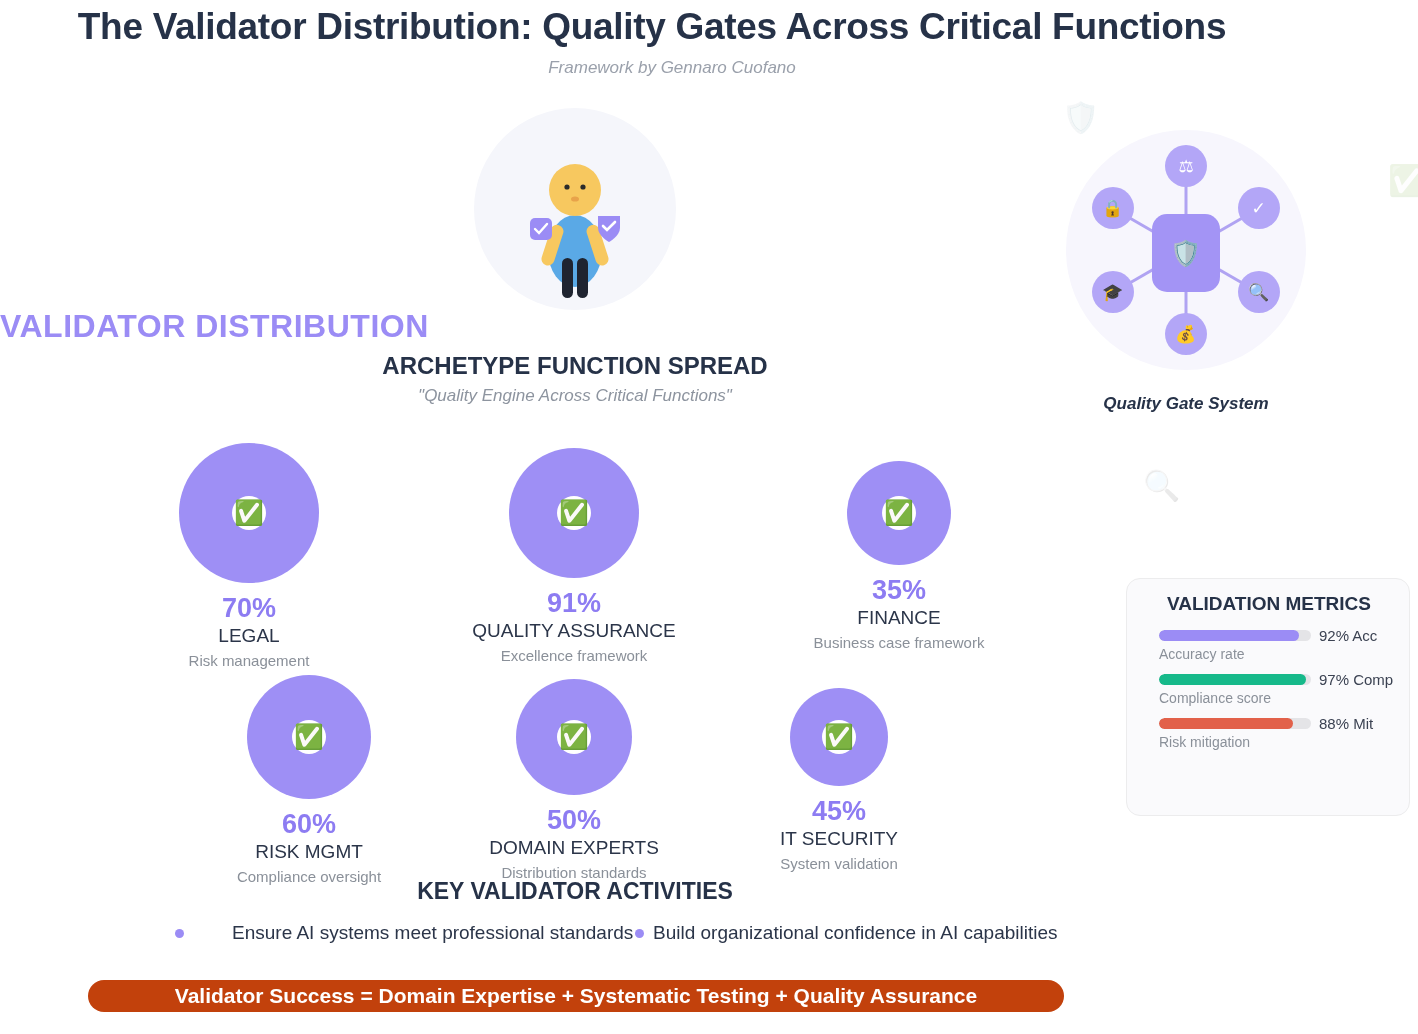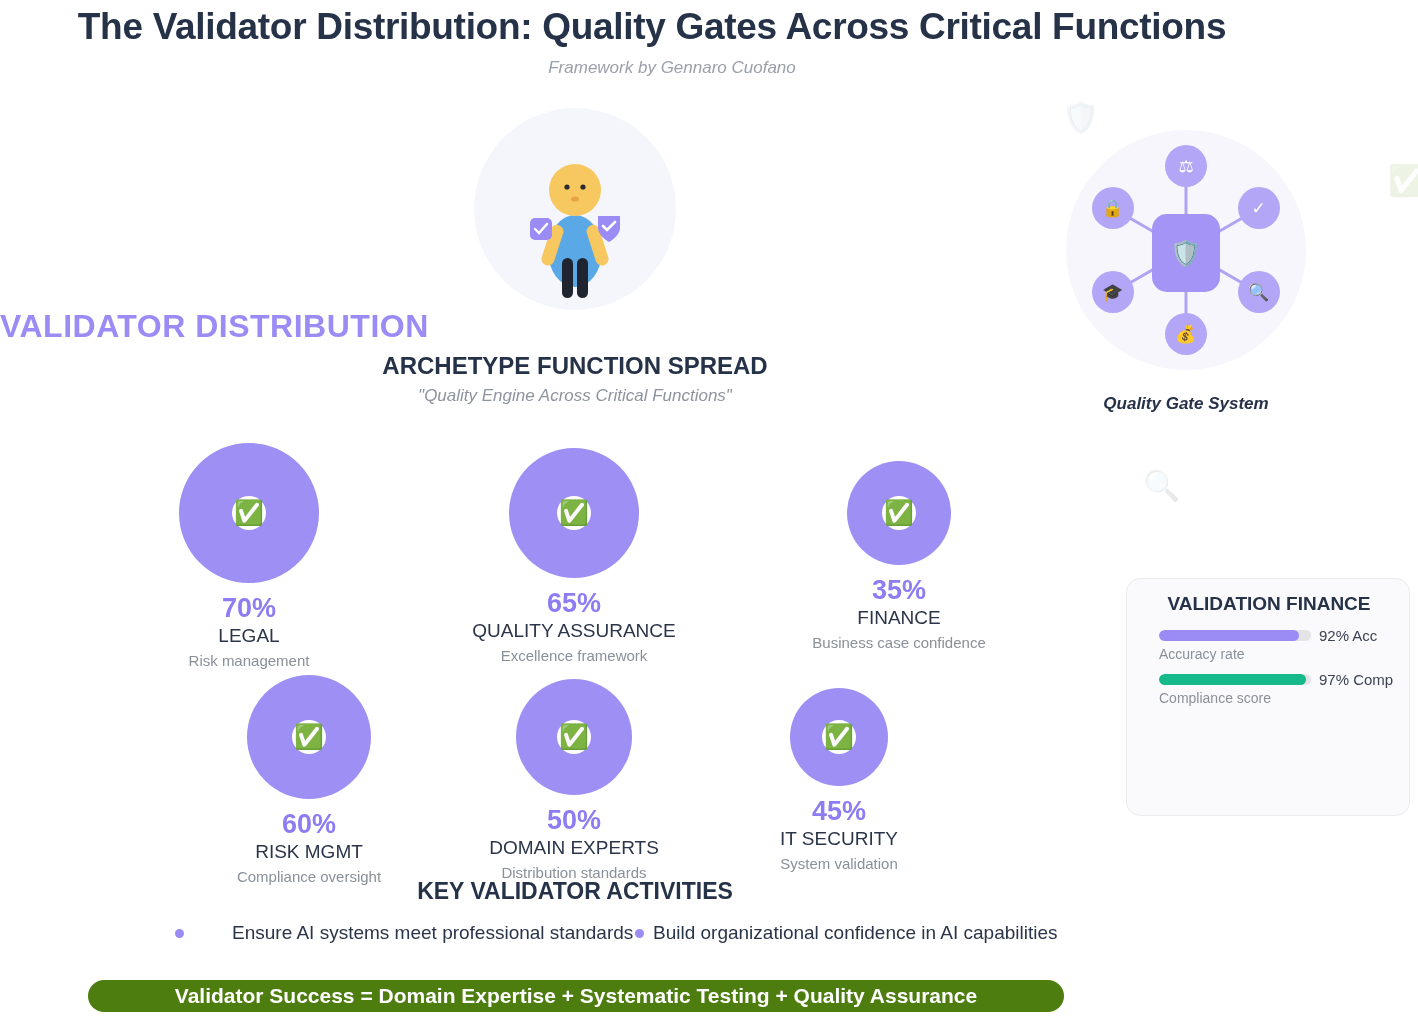--- a/index.html
+++ b/index.html
@@ -106,21 +106,21 @@
     position: absolute; left: 0; top: 878px; width: 1150px;
     text-align: center; font-size: 23px; font-weight: bold; color: #263248;
   }
   .activities-row { position: absolute; left: 175px; top: 922px; width: 930px; display: flex; gap: 0px; }
   .activity { display: flex; align-items: center; gap: 9px; font-size: 19px; color: #2b3549; }
   .dot { width: 9px; height: 9px; border-radius: 50%; background: #9b8cf5; flex: 0 0 auto; }
 
   
   .banner {
     position: absolute; left: 88px; top: 980px; width: 976px; height: 32px;
-    background: #4d7c0f; border-radius: 20px;
+    background: #c2410c; border-radius: 20px;
     display: flex; align-items: center; justify-content: center;
     color: #ffffff; font-size: 21px; font-weight: bold;
   }
 </style>
 </head>
 <body>
 
 <div id="stage">
 
   <div class="page-title">The Validator Distribution: Quality Gates Across Critical Functions</div>
@@ -183,31 +183,31 @@
           <div class="bubble-badge">✅</div>
         </div>
         <div class="bubble-pct" style="left: 99px; top: 593px; width: 300px;">70%</div>
         <div class="bubble-label" style="left: 79px; top: 625px; width: 340px;">LEGAL</div>
         <div class="bubble-desc" style="left: 79px; top: 652px; width: 340px;">Risk management</div>
       </div>
       <div class="bubble-item">
         <div class="bubble" style="left: 509px; top: 448px; width: 130px; height: 130px;">
           <div class="bubble-badge">✅</div>
         </div>
-        <div class="bubble-pct" style="left: 424px; top: 588px; width: 300px;">65%</div>
+        <div class="bubble-pct" style="left: 424px; top: 588px; width: 300px;">91%</div>
         <div class="bubble-label" style="left: 404px; top: 620px; width: 340px;">QUALITY ASSURANCE</div>
         <div class="bubble-desc" style="left: 404px; top: 647px; width: 340px;">Excellence framework</div>
       </div>
       <div class="bubble-item">
         <div class="bubble" style="left: 847px; top: 461px; width: 104px; height: 104px;">
           <div class="bubble-badge">✅</div>
         </div>
         <div class="bubble-pct" style="left: 749px; top: 575px; width: 300px;">35%</div>
         <div class="bubble-label" style="left: 729px; top: 607px; width: 340px;">FINANCE</div>
-        <div class="bubble-desc" style="left: 729px; top: 634px; width: 340px;">Business case confidence</div>
+        <div class="bubble-desc" style="left: 729px; top: 634px; width: 340px;">Business case framework</div>
       </div>
       <div class="bubble-item">
         <div class="bubble" style="left: 247px; top: 675px; width: 124px; height: 124px;">
           <div class="bubble-badge">✅</div>
         </div>
         <div class="bubble-pct" style="left: 159px; top: 809px; width: 300px;">60%</div>
         <div class="bubble-label" style="left: 139px; top: 841px; width: 340px;">RISK MGMT</div>
         <div class="bubble-desc" style="left: 139px; top: 868px; width: 340px;">Compliance oversight</div>
       </div>
       <div class="bubble-item">
@@ -222,40 +222,49 @@
         <div class="bubble" style="left: 790px; top: 688px; width: 98px; height: 98px;">
           <div class="bubble-badge">✅</div>
         </div>
         <div class="bubble-pct" style="left: 689px; top: 796px; width: 300px;">45%</div>
         <div class="bubble-label" style="left: 669px; top: 828px; width: 340px;">IT SECURITY</div>
         <div class="bubble-desc" style="left: 669px; top: 855px; width: 340px;">System validation</div>
       </div>
     </div>
 
   <div class="metrics-card">
-    <div class="metrics-title">VALIDATION FINANCE</div>
+    <div class="metrics-title">VALIDATION METRICS</div>
     <div id="metric-rows">
         <div class="metric-row">
           <div class="metric-top">
             <div class="metric-track">
               <div class="metric-fill" style="width: 92%; background: rgb(155, 140, 245);"></div>
             </div>
             <div class="metric-value">92% Acc</div>
           </div>
           <div class="metric-name">Accuracy rate</div>
         </div>
         <div class="metric-row">
           <div class="metric-top">
             <div class="metric-track">
               <div class="metric-fill" style="width: 97%; background: rgb(22, 185, 138);"></div>
             </div>
             <div class="metric-value">97% Comp</div>
           </div>
           <div class="metric-name">Compliance score</div>
         </div>
+        <div class="metric-row">
+          <div class="metric-top">
+            <div class="metric-track">
+              <div class="metric-fill" style="width: 88%; background: rgb(226, 97, 74);"></div>
+            </div>
+            <div class="metric-value">88% Mit</div>
+          </div>
+          <div class="metric-name">Risk mitigation</div>
+        </div>
       </div>
   </div>
 
   <div class="activities-title">KEY VALIDATOR ACTIVITIES</div>
   <div class="activities-row" id="activities-row">
       <div class="activity" style="flex: 0 0 460px; gap: 48px;">
         <span class="dot"></span>
         <span>Ensure AI systems meet professional standards</span>
       </div>
       <div class="activity" style="flex: 0 0 470px;">

